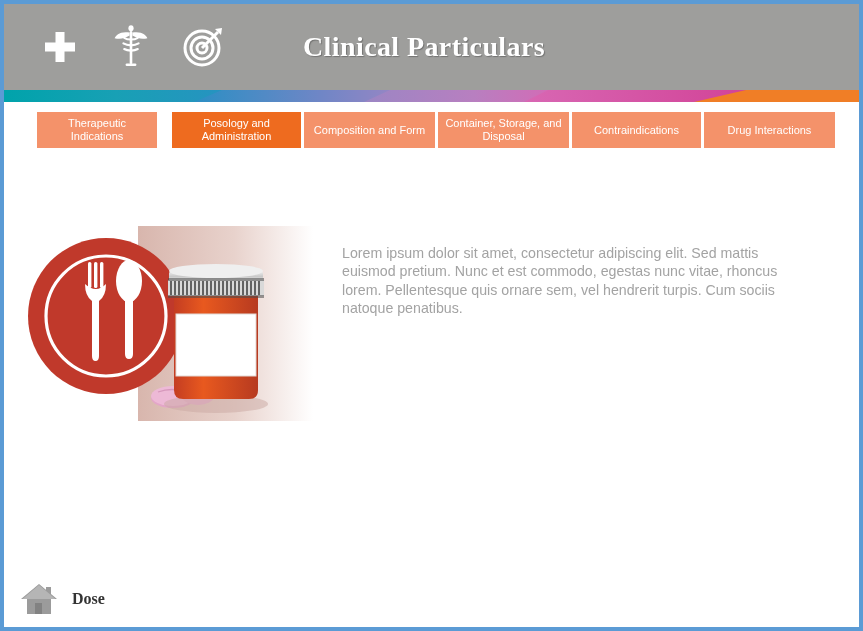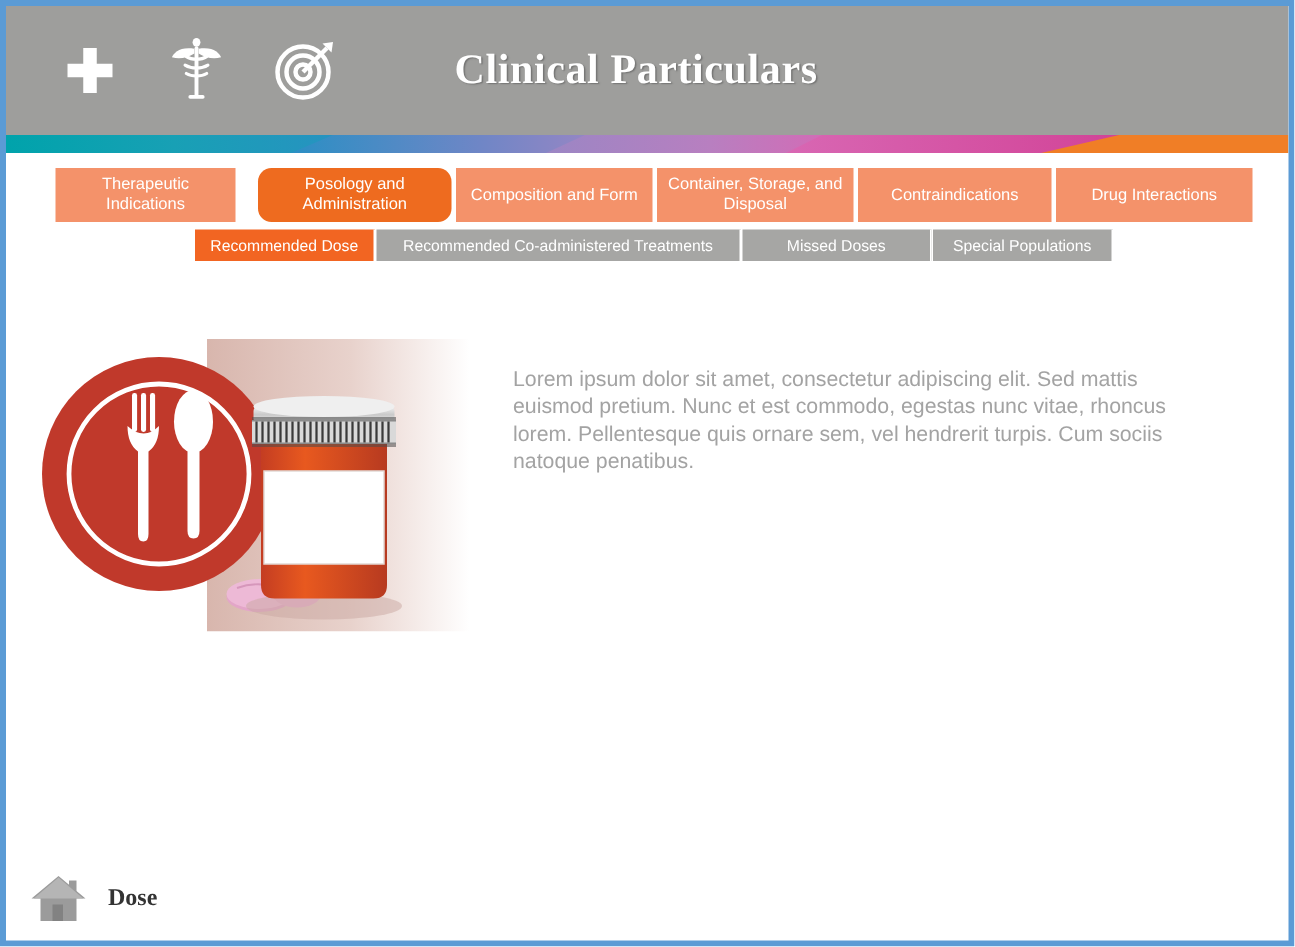--- a/index.html
+++ b/index.html
@@ -183,48 +183,34 @@
     <div class="band band-blue"></div>
     <div class="band band-purple"></div>
     <div class="band band-pink"></div>
     <div class="band band-orange"></div>
   </div>
 
   <div class="tabs" id="tabs-row">
       <div class="tab" style="left: 33px; width: 120px;">
         <span>Therapeutic Indications</span>
       </div>
-      <div class="tab active" style="left: 168px; width: 129px; border-radius: 9px;">
+      <div class="tab active" style="left: 168px; width: 129px;">
         <span>Posology and Administration</span>
       </div>
       <div class="tab" style="left: 300px; width: 131px;">
         <span>Composition and Form</span>
       </div>
       <div class="tab" style="left: 434px; width: 131px;">
         <span>Container, Storage, and Disposal</span>
       </div>
       <div class="tab" style="left: 568px; width: 129px;">
         <span>Contraindications</span>
       </div>
       <div class="tab" style="left: 700px; width: 131px;">
         <span>Drug Interactions</span>
-      </div>
-    </div>
-  <div class="subtabs" id="subtabs-row">
-      <div class="subtab active" style="left: 126px; width: 120px;">
-        <span>Recommended Dose</span>
-      </div>
-      <div class="subtab" style="left: 247px; width: 243px;">
-        <span>Recommended Co-administered Treatments</span>
-      </div>
-      <div class="subtab" style="left: 491px; width: 126px;">
-        <span>Missed Doses</span>
-      </div>
-      <div class="subtab" style="left: 618px; width: 120px;">
-        <span>Special Populations</span>
       </div>
     </div>
 
   <div class="content">
     <svg class="illustration" viewBox="0 0 285 195">
       <defs>
         <linearGradient id="bgfade" x1="0" y1="0" x2="1" y2="0">
           <stop offset="0%" stop-color="#d8b6ad"></stop>
           <stop offset="55%" stop-color="#e8d2cc"></stop>
           <stop offset="100%" stop-color="#ffffff"></stop>

